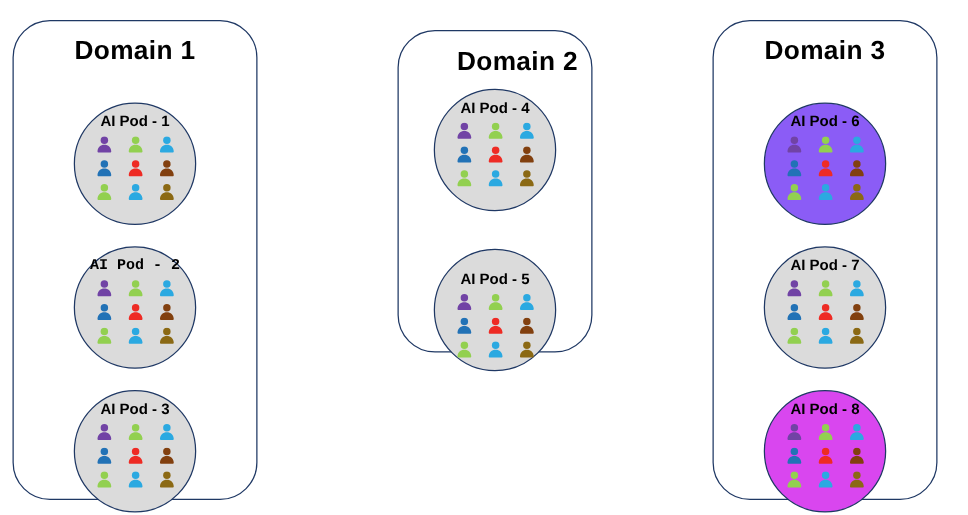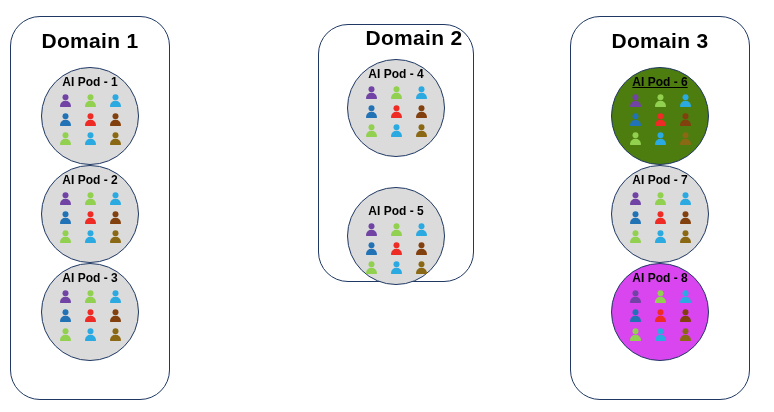--- a/index.html
+++ b/index.html
@@ -18,40 +18,41 @@
   .domain {
     position: absolute;
     box-sizing: border-box;
     background: #ffffff;
     border: 1.6px solid #1F3864;
     border-radius: 30px;
     display: flex;
     flex-direction: column;
     align-items: center;
   }
-  .domain-1 { left: 10px;  top: 16px; width: 160px; height: 384px; }
+  .domain-1 { left: 10px;  top: 16px; width: 196px; height: 384px; }
   .domain-2 { left: 318px; top: 24px; width: 156px; height: 258px; }
   .domain-3 { left: 570px; top: 16px; width: 180px; height: 384px; }
 
   .domain-title {
     margin-top: 11px;
     font-size: 21px;
     font-weight: 700;
     color: #000000;
     letter-spacing: 0.3px;
     line-height: 26px;
     white-space: nowrap;
   }
-  .domain-2 .domain-title { margin-top: 0; padding-left: 36px; }
+  .domain-2 .domain-title { margin-top: 12px; padding-left: 36px; }
 
   .pods {
     display: flex;
     flex-direction: column;
     align-items: center;
-    margin-top: 13px;
+    margin-top: 28px;
+    gap: 17px;
   }
   .domain-2 .pods { margin-top: 8px; gap: 30px; }
 
   .pod {
     box-sizing: border-box;
     width: 98px;
     height: 98px;
     border-radius: 50%;
     background: #DBDBDB;
     border: 1.2px solid #1F3864;
@@ -123,21 +124,21 @@
             <svg viewBox="0 0 16 15" class="person-icon">
               <circle cx="8" cy="3.4" r="3.2" fill="#2BA9E1"></circle>
               <path d="M8 7.2 C4.6 7.2 2.4 9.3 2.1 12.8 C2.04 13.5 2.5 14 3.2 14 L12.8 14 C13.5 14 13.96 13.5 13.9 12.8 C13.6 9.3 11.4 7.2 8 7.2 Z" fill="#2BA9E1"></path>
             </svg>
             <svg viewBox="0 0 16 15" class="person-icon">
               <circle cx="8" cy="3.4" r="3.2" fill="#8B6914"></circle>
               <path d="M8 7.2 C4.6 7.2 2.4 9.3 2.1 12.8 C2.04 13.5 2.5 14 3.2 14 L12.8 14 C13.5 14 13.96 13.5 13.9 12.8 C13.6 9.3 11.4 7.2 8 7.2 Z" fill="#8B6914"></path>
             </svg>
           </div>
         </div>
-        <div class="pod" style="background: rgb(219, 219, 219); border-color: rgb(31, 56, 100);">
+        <div class="pod" style="background: rgb(219, 219, 219); border-color: rgb(31, 56, 100); font-family: Liberation Mono, monospace;">
           <span class="pod-label">AI Pod - 2</span>
           <div class="pod-grid">
             <svg viewBox="0 0 16 15" class="person-icon">
               <circle cx="8" cy="3.4" r="3.2" fill="#7143A5"></circle>
               <path d="M8 7.2 C4.6 7.2 2.4 9.3 2.1 12.8 C2.04 13.5 2.5 14 3.2 14 L12.8 14 C13.5 14 13.96 13.5 13.9 12.8 C13.6 9.3 11.4 7.2 8 7.2 Z" fill="#7143A5"></path>
             </svg>
             <svg viewBox="0 0 16 15" class="person-icon">
               <circle cx="8" cy="3.4" r="3.2" fill="#92D050"></circle>
               <path d="M8 7.2 C4.6 7.2 2.4 9.3 2.1 12.8 C2.04 13.5 2.5 14 3.2 14 L12.8 14 C13.5 14 13.96 13.5 13.9 12.8 C13.6 9.3 11.4 7.2 8 7.2 Z" fill="#92D050"></path>
             </svg>
@@ -299,21 +300,21 @@
               <path d="M8 7.2 C4.6 7.2 2.4 9.3 2.1 12.8 C2.04 13.5 2.5 14 3.2 14 L12.8 14 C13.5 14 13.96 13.5 13.9 12.8 C13.6 9.3 11.4 7.2 8 7.2 Z" fill="#8B6914"></path>
             </svg>
           </div>
         </div>
       </div>
   </div>
 
   <div class="domain domain-3">
     <div class="domain-title">Domain 3</div>
     <div class="pods">
-        <div class="pod" style="background: #4d7c0f; border-color: rgb(31, 56, 100); text-decoration: underline;">
+        <div class="pod" style="background: #8b5cf6; border-color: rgb(31, 56, 100);">
           <span class="pod-label">AI Pod - 6</span>
           <div class="pod-grid">
             <svg viewBox="0 0 16 15" class="person-icon">
               <circle cx="8" cy="3.4" r="3.2" fill="#7143A5"></circle>
               <path d="M8 7.2 C4.6 7.2 2.4 9.3 2.1 12.8 C2.04 13.5 2.5 14 3.2 14 L12.8 14 C13.5 14 13.96 13.5 13.9 12.8 C13.6 9.3 11.4 7.2 8 7.2 Z" fill="#7143A5"></path>
             </svg>
             <svg viewBox="0 0 16 15" class="person-icon">
               <circle cx="8" cy="3.4" r="3.2" fill="#92D050"></circle>
               <path d="M8 7.2 C4.6 7.2 2.4 9.3 2.1 12.8 C2.04 13.5 2.5 14 3.2 14 L12.8 14 C13.5 14 13.96 13.5 13.9 12.8 C13.6 9.3 11.4 7.2 8 7.2 Z" fill="#92D050"></path>
             </svg>

